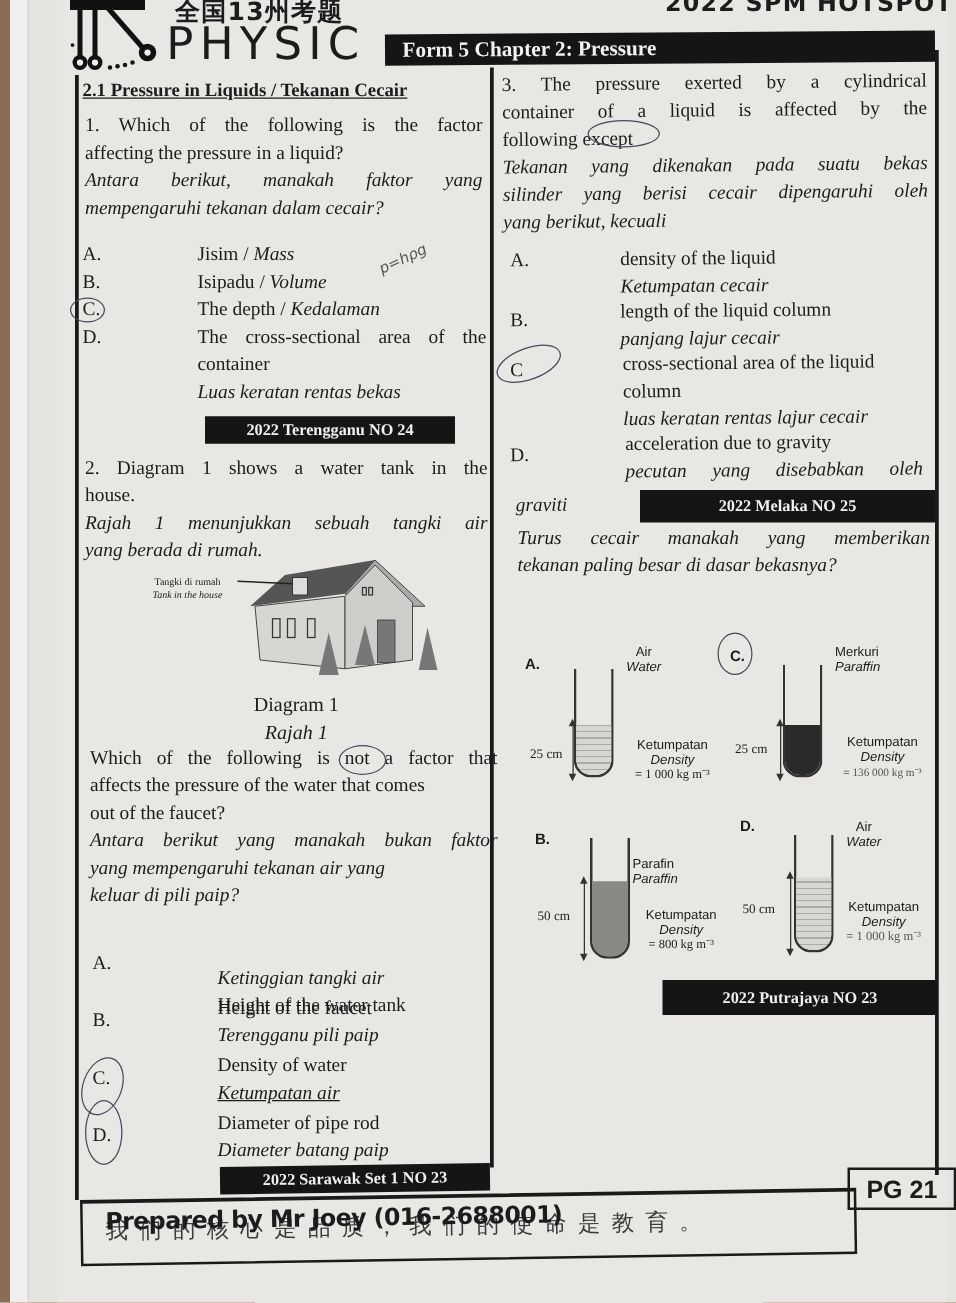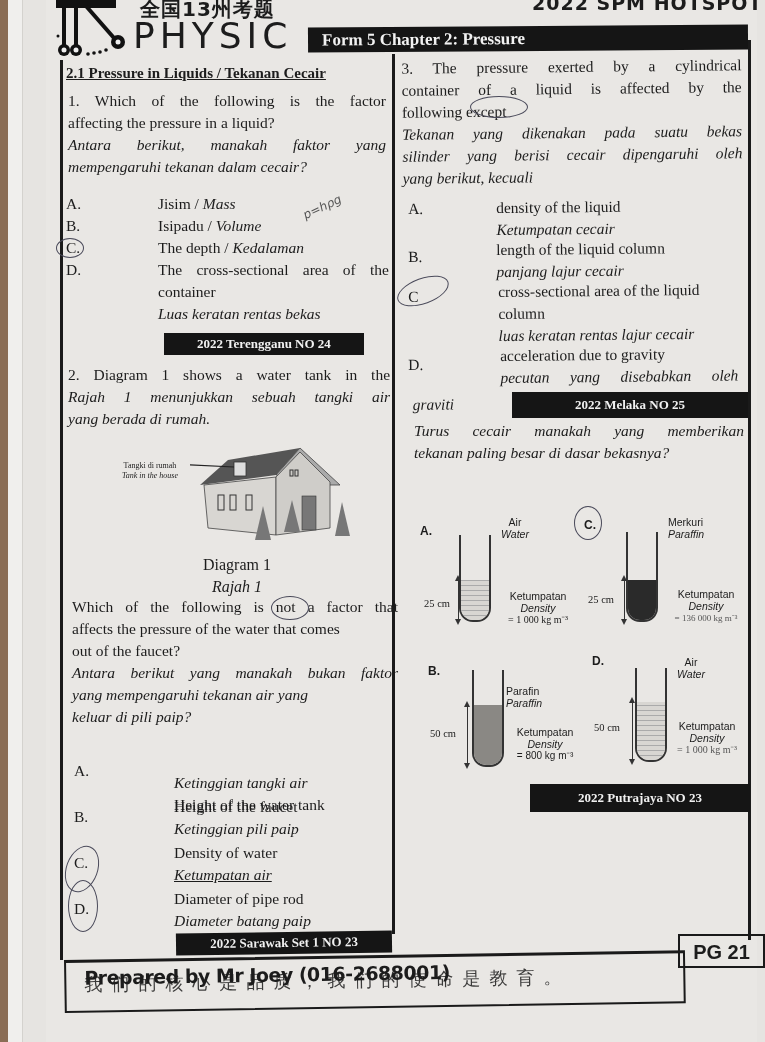--- a/index.html
+++ b/index.html
@@ -95,20 +95,21 @@
   <span style="position:absolute;left:92px;width:231px;white-space:normal;">
     <span class="just" style="display:block;">The cross-sectional area of the</span>
     <span style="display:block;">container</span>
     <span class="it" style="display:block;">Luas keratan rentas bekas</span>
   </span>
 </div>
 <div class="tag" style="left:164px;top:333px;width:200px;">2022 Terengganu NO 24</div>
 
 <div class="txt" style="left:68px;top:364px;width:322px;">
   <div class="just"><span>2.</span> <span>Diagram 1 shows a water tank in the</span></div>
+  <div>house.</div>
   <div class="it just">Rajah 1 menunjukkan sebuah tangki air</div>
   <div class="it">yang berada di rumah.</div>
 </div>
 
 <svg style="position:absolute;left:190px;top:440px;" width="170" height="110" viewBox="0 0 170 110">
   <polygon points="10,45 38,20 110,8 86,35" fill="#555"></polygon>
   <polygon points="86,35 110,8 150,45 140,45" fill="#aaa" stroke="#444" stroke-width="0.8"></polygon>
   <polygon points="14,45 86,37 86,95 18,88" fill="#d8d6d2" stroke="#444" stroke-width="0.8"></polygon>
   <polygon points="86,37 110,12 140,42 140,88 86,95" fill="#cfcdc9" stroke="#444" stroke-width="0.8"></polygon>
   <rect x="44" y="22" width="12" height="14" fill="#ddd" stroke="#333" stroke-width="0.8"></rect>
@@ -143,21 +144,21 @@
 <div class="pen" style="left:271px;top:596px;width:36px;height:22px;"></div>
 
 <div class="txt" style="left:74px;top:750px;">
   <div style="position:absolute;top:10px;">A.</div>
   <div style="position:absolute;left:100px;margin-top:44px;">Height of the water tank</div>
   <div class="it" style="position:absolute;left:100px;top:22px;">Ketinggian tangki air</div>
 </div>
 <div class="txt" style="left:74px;top:796px;">
   <div style="position:absolute;top:10px;">B.</div>
   <div style="position:absolute;left:100px;">Height of the faucet</div>
-  <div class="it" style="position:absolute;left:100px;top:22px;">Ketinggian pili paip</div>
+  <div class="it" style="position:absolute;left:100px;top:22px;">Terengganu pili paip</div>
 </div>
 <div class="txt" style="left:74px;top:842px;">
   <div style="position:absolute;top:10px;">C.</div>
   <div style="position:absolute;left:100px;">Density of water</div>
   <div class="it" style="position:absolute;left:100px;top:22px;text-decoration:underline;">Ketumpatan air</div>
 </div>
 <div class="txt" style="left:74px;top:888px;">
   <div style="position:absolute;top:10px;">D.</div>
   <div style="position:absolute;left:100px;">Diameter of pipe rod</div>
   <div class="it" style="position:absolute;left:100px;top:22px;">Diameter batang paip</div>
@@ -250,21 +251,21 @@
     <div class="it">Paraffin</div>
   </div>
   <div class="tube" style="left:472px;top:670px;height:95px;">
     <div class="fill" style="height:60px;background:#8a8884;"></div>
   </div>
   <div class="arrow" style="left:467px;top:706px;height:58px;"></div>
   <div class="txt small" style="left:430px;top:728px;">50 cm</div>
   <div class="txt sans small" style="left:506px;top:726px;text-align:center;width:78px;">
     <div>Ketumpatan</div>
     <div class="it">Density</div>
-    <div style="font-family:Liberation Sans, sans-serif;font-size:10px;">= 800 kg m⁻³</div>
+    <div style="font-family:Liberation Serif, serif;font-size:10px;">= 800 kg m⁻³</div>
   </div>
 </div>
 
 <div>
   <div class="txt sans b" style="left:592px;top:650px;font-size:12px;">D.</div>
   <div class="txt sans small" style="left:674px;top:656px;text-align:center;width:34px;">
     <div>Air</div>
     <div class="it">Water</div>
   </div>
   <div class="tube" style="left:635px;top:668px;height:92px;">

